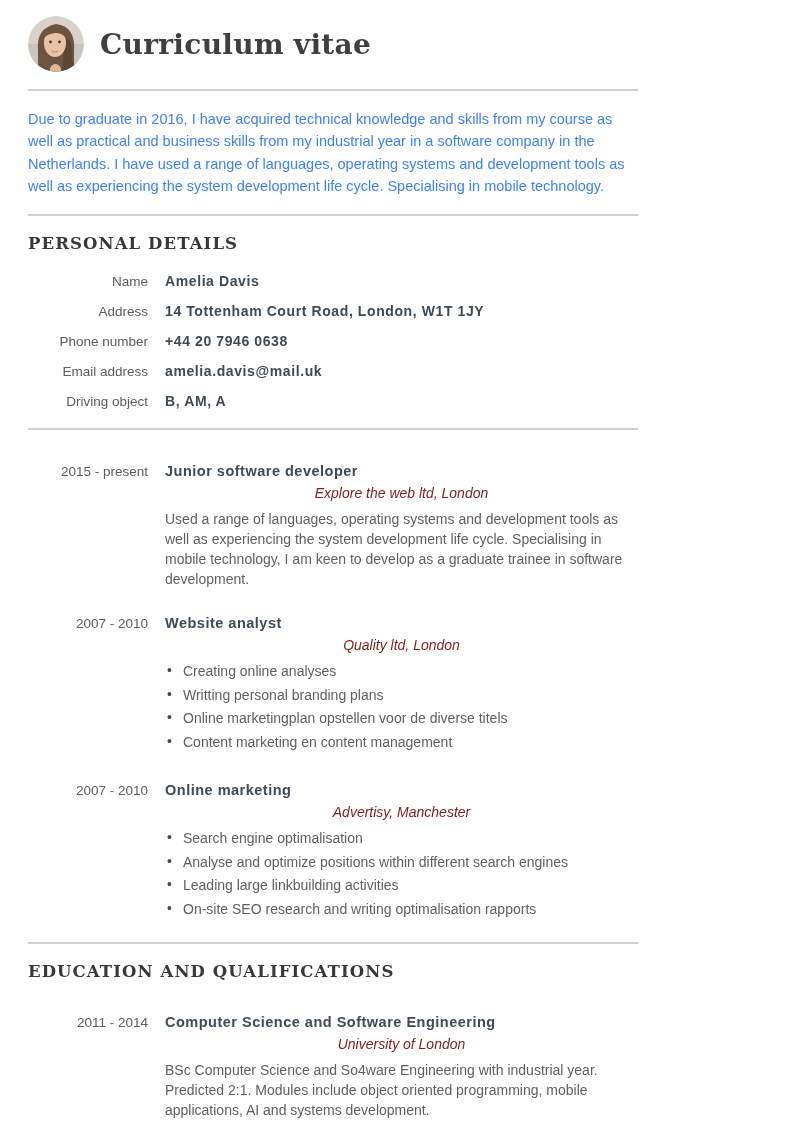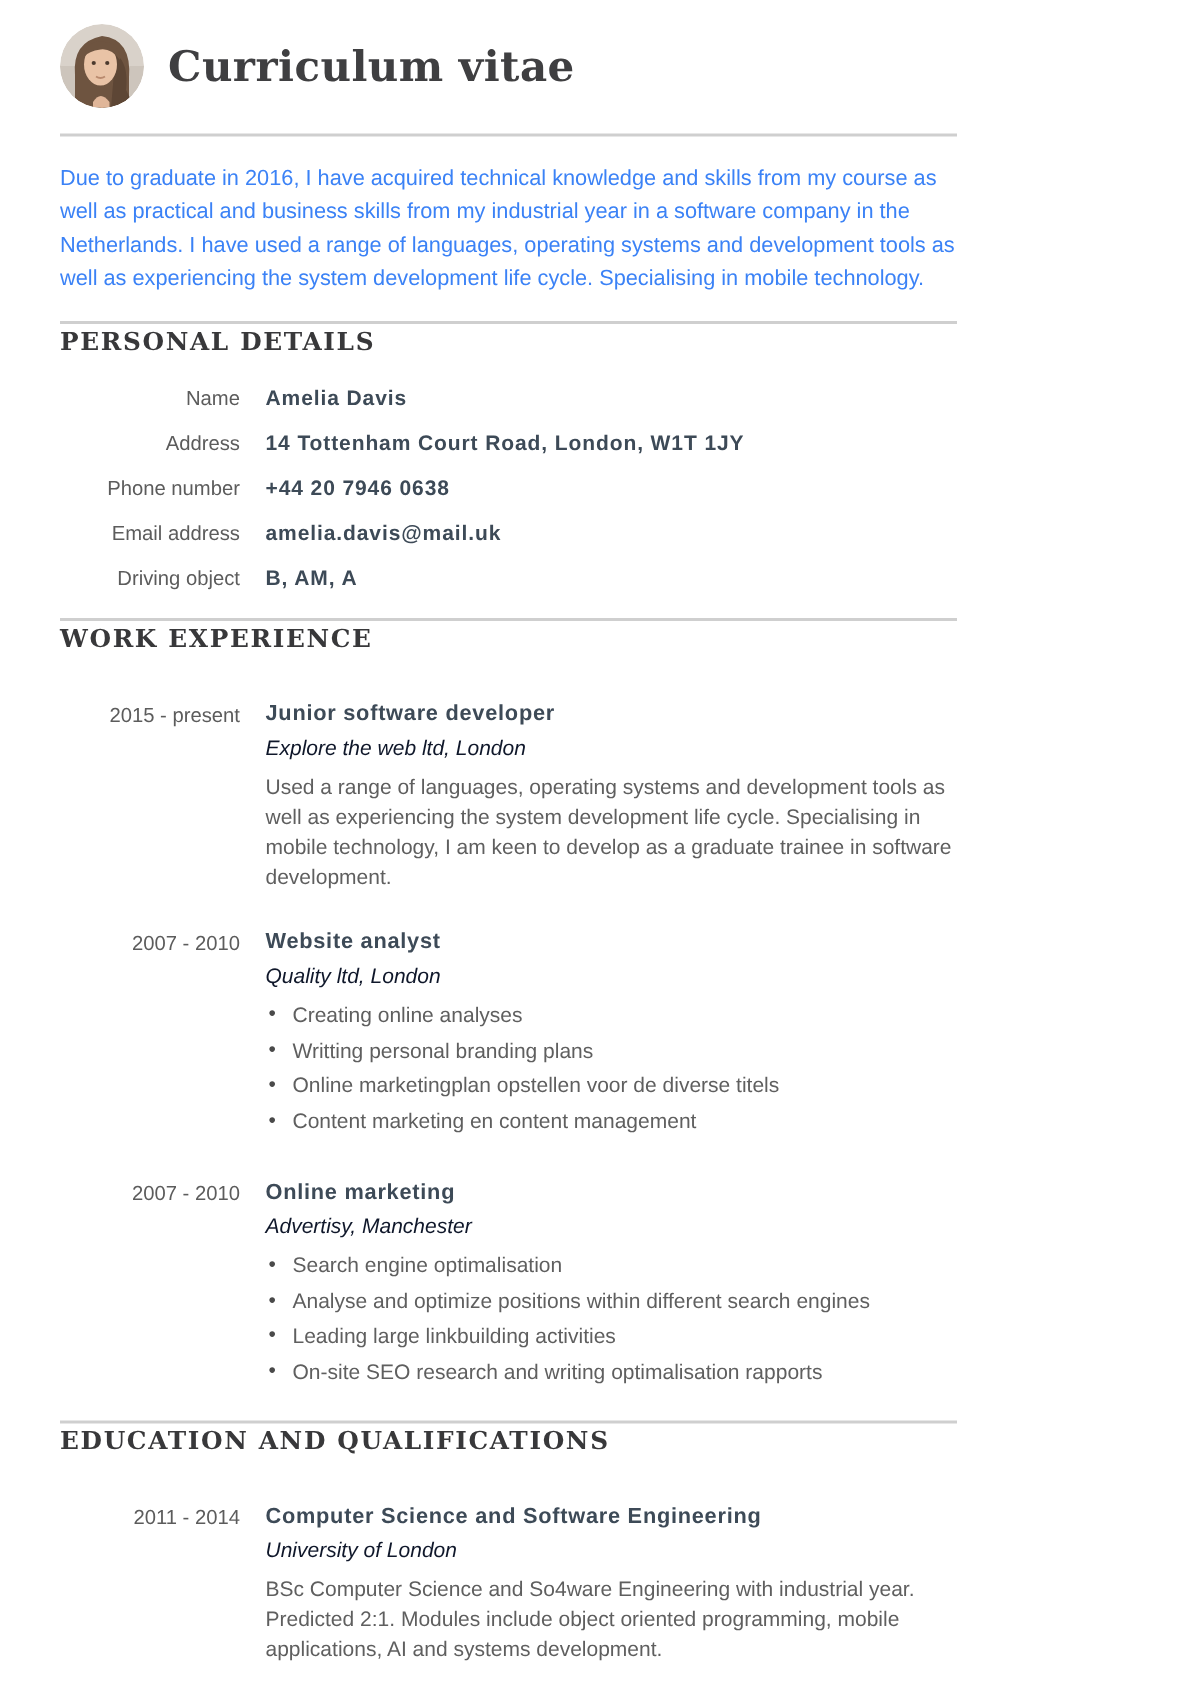--- a/index.html
+++ b/index.html
@@ -5,21 +5,21 @@
   * { margin: 0; padding: 0; box-sizing: border-box; }
   html, body { background: #ffffff; }
   body {
     width: 793px; height: 1122px;
     font-family: "Liberation Sans", sans-serif;
     color: #5f5f5f;
     overflow: hidden;
   }
   .page {
     width: 676px; height: 1122px;
-    padding: 14px 38px 0 40px;
+    padding: 14px 38px 0 28px;
     background: #fff;
   }
   
   .header { display: flex; align-items: center; gap: 16px; height: 60px; }
   .avatar {
     width: 56px; height: 56px; border-radius: 50%;
     overflow: hidden; flex: 0 0 auto;
   }
   .doc-title {
     font-family: "DejaVu Serif", serif;
@@ -35,21 +35,21 @@
   .intro {
     margin-top: 17px;
     font-size: 14.5px; line-height: 1.55; color: #3b82f6;
   }
   .hr-intro { margin-top: 16px; }
   
   .section-heading {
     font-family: "DejaVu Serif", serif;
     font-size: 16.5px; font-weight: 700;
     letter-spacing: 1.1px; color: #38383a;
-    margin-top: 2px;
+    margin-top: 18px;
   }
   .rows { margin-top: 20px; }
   .row, .entry {
     display: grid;
     grid-template-columns: 120px 1fr;
     column-gap: 17px;
   }
   .row { margin-bottom: 14px; }
   .row-label, .entry-period {
     text-align: right; font-size: 13.5px; color: #5c5c5c;
@@ -62,22 +62,23 @@
   .hr-section { margin-top: 19px; }
   
   .entries { margin-top: 33px; }
   .entry { margin-bottom: 26px; }
   .entry:last-child { margin-bottom: 0; }
   .entry-title {
     font-size: 14.5px; font-weight: bold; color: #3d4a57;
     letter-spacing: 0.5px;
   }
   .entry-subtitle {
-    font-style: italic; font-size: 14px; color: #0f172a;
+    font-style: italic; font-size: 14px; color: #7f1d1d;
     margin-top: 6px;
+    text-align: center;
   }
   .entry-desc {
     margin-top: 9px; font-size: 14px; line-height: 1.42; color: #5f5f5f;
   }
   ul.entry-bullets { margin-top: 9px; list-style: none; }
   ul.entry-bullets li {
     font-size: 14px; color: #5f5f5f; line-height: 1.32;
     padding-left: 18px; position: relative; margin-bottom: 5px;
   }
   ul.entry-bullets li::before {
@@ -140,21 +141,20 @@
       <div class="row-value">amelia.davis@mail.uk</div>
     </div>
     <div class="row">
       <div class="row-label">Driving object</div>
       <div class="row-value">B, AM, A</div>
     </div>
   </div>
 
   <hr class="divider hr-section">
 
-  <h2 class="section-heading">WORK EXPERIENCE</h2>
   <div class="entries">
 
     <div class="entry">
       <div class="entry-period">2015 - present</div>
       <div class="entry-body">
         <div class="entry-title">Junior software developer</div>
         <div class="entry-subtitle">Explore the web ltd, London</div>
         <p class="entry-desc">Used a range of languages, operating systems and development tools as well as experiencing the system development life cycle. Specialising in mobile technology, I am keen to develop as a graduate trainee in software development.</p>
       </div>
     </div>

